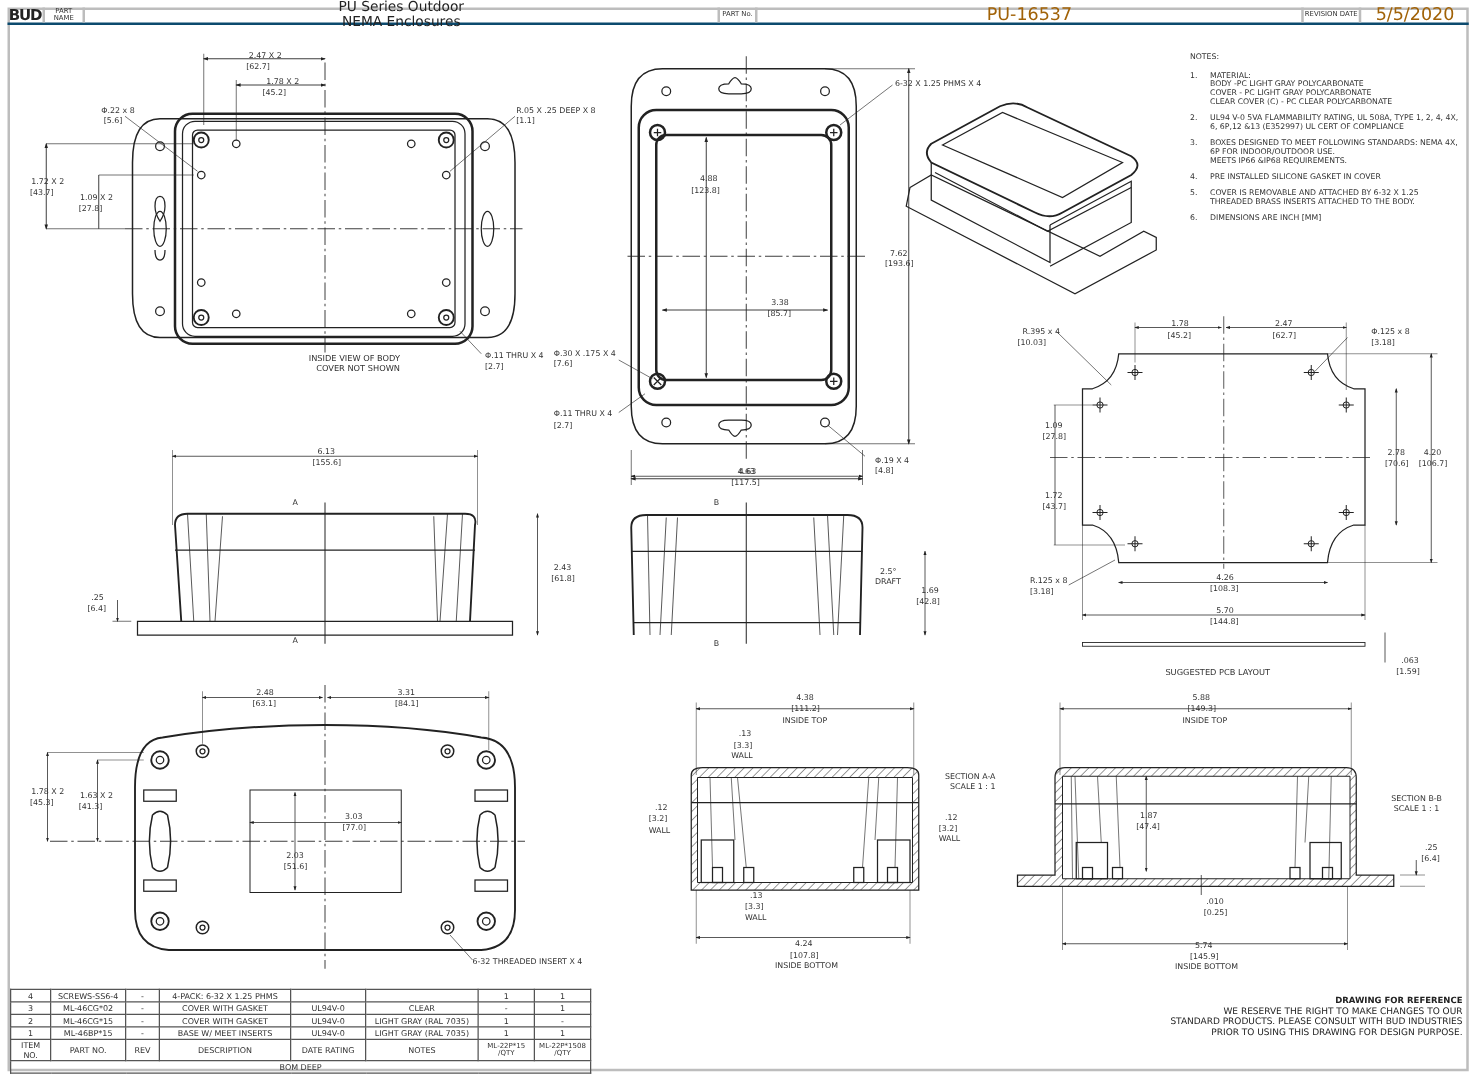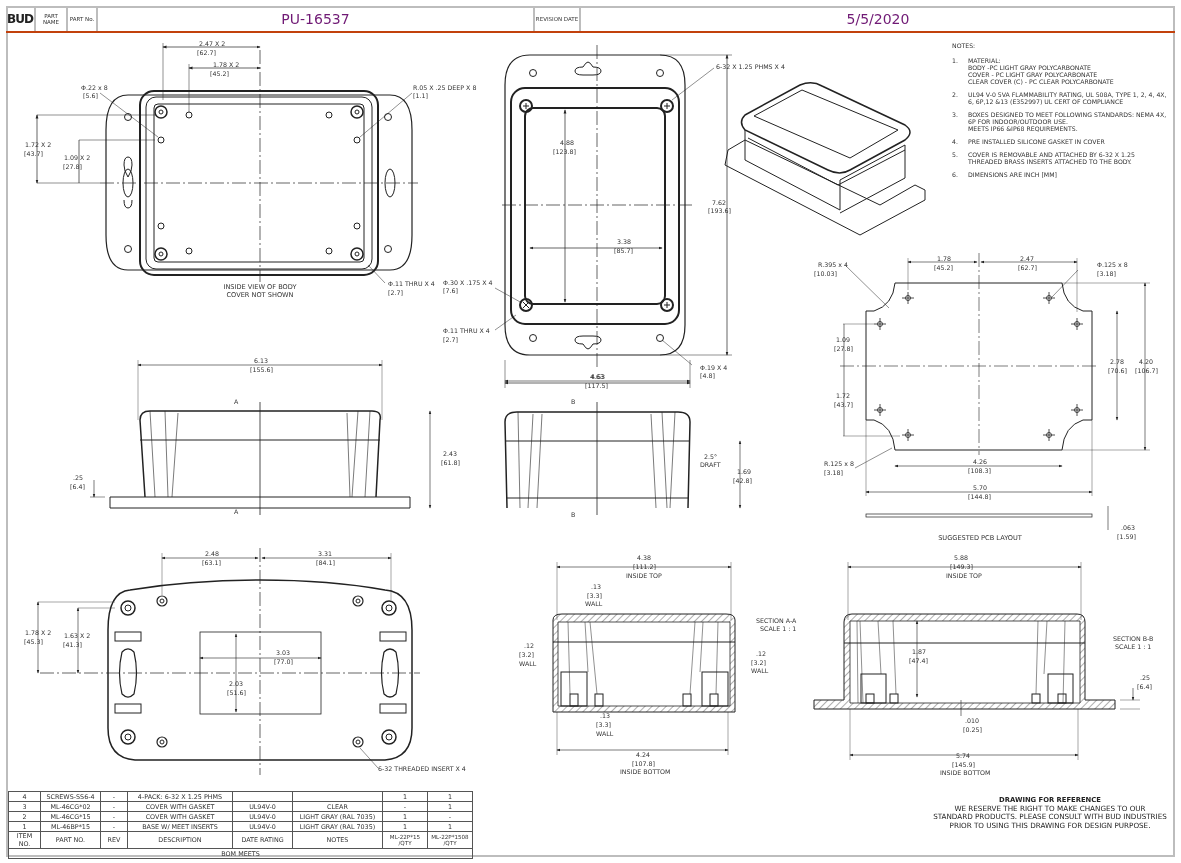--- a/index.html
+++ b/index.html
@@ -1,48 +1,52 @@
 <!DOCTYPE html>
 <html><head>
 <meta charset="utf-8">
 <style>
   * { box-sizing: border-box; margin: 0; padding: 0; }
   html, body { width: 1181px; height: 863px; background: #ffffff; overflow: hidden; }
   body { font-family: "DejaVu Sans", sans-serif; color: #222; position: relative; }
   .sheet { position: absolute; left: 6px; top: 6px; width: 1169px; height: 851px; border: 2px solid #bdbdbd; }
-  .tb { position: absolute; left: 6px; top: 6px; width: 1169px; height: 27px; border-bottom: 2px solid #c2410c; display: flex; }
+  .tb { position: absolute; left: 6px; top: 6px; width: 1169px; height: 14px; border-bottom: 2px solid #0c4a6e; display: flex; }
   .tb > div { border-right: 2px solid #bdbdbd; display: flex; align-items: center; justify-content: center; text-align: center; }
   .tb > div:last-child { border-right: none; text-align: right; }
   .logo { width: 30px; font-size: 12px; font-weight: bold; letter-spacing: -1px; }
   .lbl { font-size: 5.5px; line-height: 6px; color: #333; }
   .val { font-size: 11px; line-height: 12px; color: #222; }
-  .val-big { font-size: 14px; color: #701a75; }
+  .val-big { font-size: 14px; color: #a16207; }
   svg.draw { position: absolute; left: 0; top: 0; }
   .notes { position: absolute; left: 952px; top: 42px; width: 215px; font-size: 6.2px; line-height: 7px; color: #333; }
   .notes .h { margin-bottom: 8px; }
   .note { display: flex; margin-bottom: 6px; }
   .note .n { width: 16px; flex: none; }
   .note .t { flex: 1; white-space: pre-line; }
-  .ref { position: absolute; left: 930px; top: 796px; width: 240px; text-align: center; font-size: 7.2px; line-height: 8.5px; color: #222; }
+  .ref { position: absolute; left: 930px; top: 796px; width: 240px; text-align: right; font-size: 7.2px; line-height: 8.5px; color: #222; }
   .ref .h { font-weight: bold; font-size: 6.8px; }
   table.bom { position: absolute; left: 8px; top: 791px; border-collapse: collapse; font-size: 6.4px; color: #333; }
   table.bom td { border: 1px solid #555; height: 10px; text-align: center; padding: 0 2px; line-height: 8px; }
-  .cap { position: absolute; font-size: 6.6px; color: #333; text-align: center; line-height: 8px; }
+  .cap { position: absolute; font-size: 6.6px; color: #333; text-align: right; line-height: 8px; }
   .dim { font-size: 6.3px; fill: #333; font-family: "DejaVu Sans", sans-serif; }
 </style>
 </head>
 <body>
 
 <div class="sheet"></div>
 
 <div class="tb">
   <div class="logo">BUD</div>
   <div style="width:32px">
       <span class="lbl">PART NAME</span>
     </div>
+  <div style="width:508px;flex-direction:column">
+    <span class="val">PU Series Outdoor</span>
+    <span class="val">NEMA Enclosures</span>
+  </div>
   <div style="width:30px">
       <span class="lbl">PART No.</span>
     </div>
   <div style="width:437px">
       <span class="val-big">PU-16537</span>
     </div>
   <div style="width:46px">
       <span class="lbl">REVISION DATE</span>
     </div>
   <div style="flex:1">
@@ -426,21 +430,21 @@
     <text class="dim" x="940" y="775">INSIDE BOTTOM</text>
     <text class="dim" x="1113" y="641">SECTION B-B</text>
     <text class="dim" x="1115" y="649">SCALE 1 : 1</text>
   </g>
 </svg>
 
 <div class="cap" style="left:200px;top:283px;width:120px">
   <div>INSIDE VIEW OF BODY</div>
   <div>COVER NOT SHOWN</div>
 </div>
-<div class="cap" style="left:900px;top:534px;width:160px">SUGGESTED PCB LAYOUT</div>
+<div class="cap" style="left:856px;top:534px;width:160px">SUGGESTED PCB LAYOUT</div>
 
 <div class="notes">
   <div class="h">NOTES:</div>
   <div class="note">
       <span class="n">1.</span>
       <span class="t">MATERIAL:
       BODY -PC LIGHT GRAY POLYCARBONATE
       COVER - PC LIGHT GRAY POLYCARBONATE
       CLEAR COVER (C) - PC CLEAR POLYCARBONATE</span>
     </div>
@@ -513,21 +517,21 @@
     <td>ITEM NO.</td>
         <td>PART NO.</td>
         <td>REV</td>
         <td>DESCRIPTION</td>
         <td>DATE RATING</td>
         <td>NOTES</td>
         <td style="line-height:6px;font-size:5.6px">ML-22P*15 /QTY</td>
         <td style="line-height:6px;font-size:5.6px">ML-22P*1508 /QTY</td>
   </tr>
   <tr>
-    <td colspan="8">BOM MEETS</td>
+    <td colspan="8">BOM DEEP</td>
   </tr>
 </tbody>
   </table>
 
 <div class="ref">
   <div class="h">DRAWING FOR REFERENCE</div>
   <div>WE RESERVE THE RIGHT TO MAKE CHANGES TO OUR</div>
   <div>STANDARD PRODUCTS. PLEASE CONSULT WITH BUD INDUSTRIES</div>
   <div>PRIOR TO USING THIS DRAWING FOR DESIGN PURPOSE.</div>
 </div>

